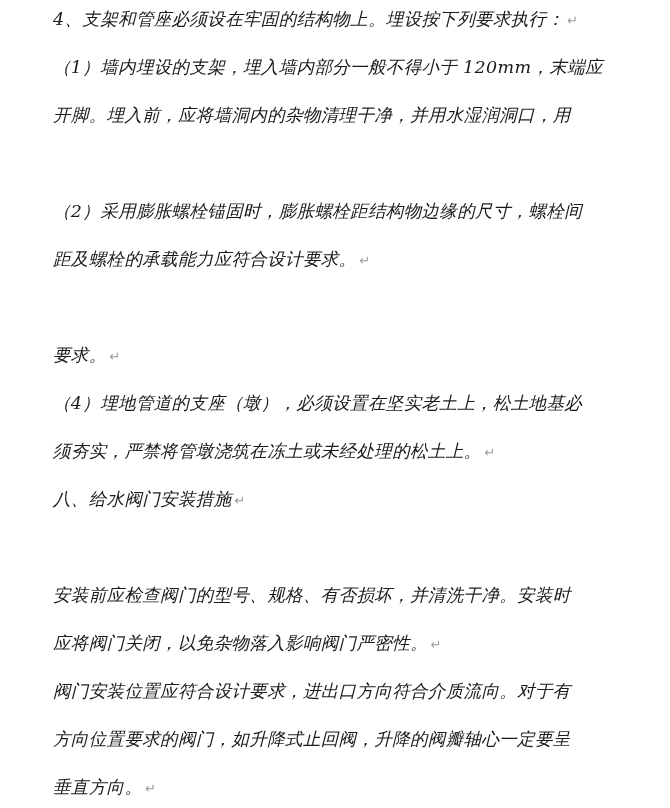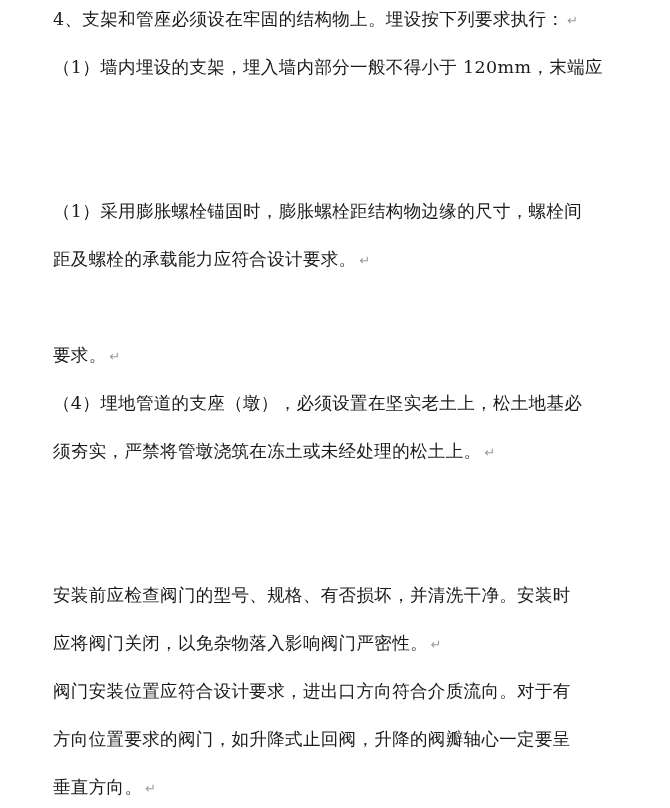--- a/index.html
+++ b/index.html
@@ -14,20 +14,21 @@
       position: relative;
       font-family: "DejaVu Serif", "Liberation Serif", serif;
       color: #1a1a1a;
     }
     .page {
       position: absolute;
       left: 0;
       top: 0;
       width: 558px;
       height: 808px;
+      font-style: italic;
     }
     .line {
       position: absolute;
       left: 53px;
       height: 30px;
       line-height: 30px;
       font-size: 17.5px;
       white-space: nowrap;
       letter-spacing: 0.35px;
     }
@@ -43,33 +44,35 @@
     }
   </style>
 </head>
 <body>
 
 <div class="page">
   <div class="line" style="top:4px"><span>4、支架和管座必须设在牢固的结构物上。埋设按下列要求执行：</span><span class="mark">↵</span></div>
 
   <div class="line indent" style="top:52px"><span>（1）墙内埋设的支架，埋入墙内部分一般不得小于 120mm，末端应</span></div>
 
+  <div class="line" style="top:100px"><span>开脚。埋入前，应将墙洞内的杂物清理干净，并用水湿润洞口，用</span></div>
 
 
-  <div class="line indent" style="top:196px"><span>（1）采用膨胀螺栓锚固时，膨胀螺栓距结构物边缘的尺寸，螺栓间</span></div>
+  <div class="line indent" style="top:196px"><span>（2）采用膨胀螺栓锚固时，膨胀螺栓距结构物边缘的尺寸，螺栓间</span></div>
 
   <div class="line" style="top:244px"><span>距及螺栓的承载能力应符合设计要求。</span><span class="mark">↵</span></div>
 
 
   <div class="line" style="top:340px"><span>要求。</span><span class="mark">↵</span></div>
 
   <div class="line indent" style="top:388px"><span>（4）埋地管道的支座（墩），必须设置在坚实老土上，松土地基必</span></div>
 
   <div class="line" style="top:436px"><span>须夯实，严禁将管墩浇筑在冻土或未经处理的松土上。</span><span class="mark">↵</span></div>
 
+  <div class="line" style="top:484px"><span>八、给水阀门安装措施</span><span class="mark">↵</span></div>
 
 
   <div class="line" style="top:580px"><span>安装前应检查阀门的型号、规格、有否损坏，并清洗干净。安装时</span></div>
 
   <div class="line" style="top:628px"><span>应将阀门关闭，以免杂物落入影响阀门严密性。</span><span class="mark">↵</span></div>
 
   <div class="line" style="top:676px"><span>阀门安装位置应符合设计要求，进出口方向符合介质流向。对于有</span></div>
 
   <div class="line" style="top:772px"><span>垂直方向。</span><span class="mark">↵</span></div>
 

